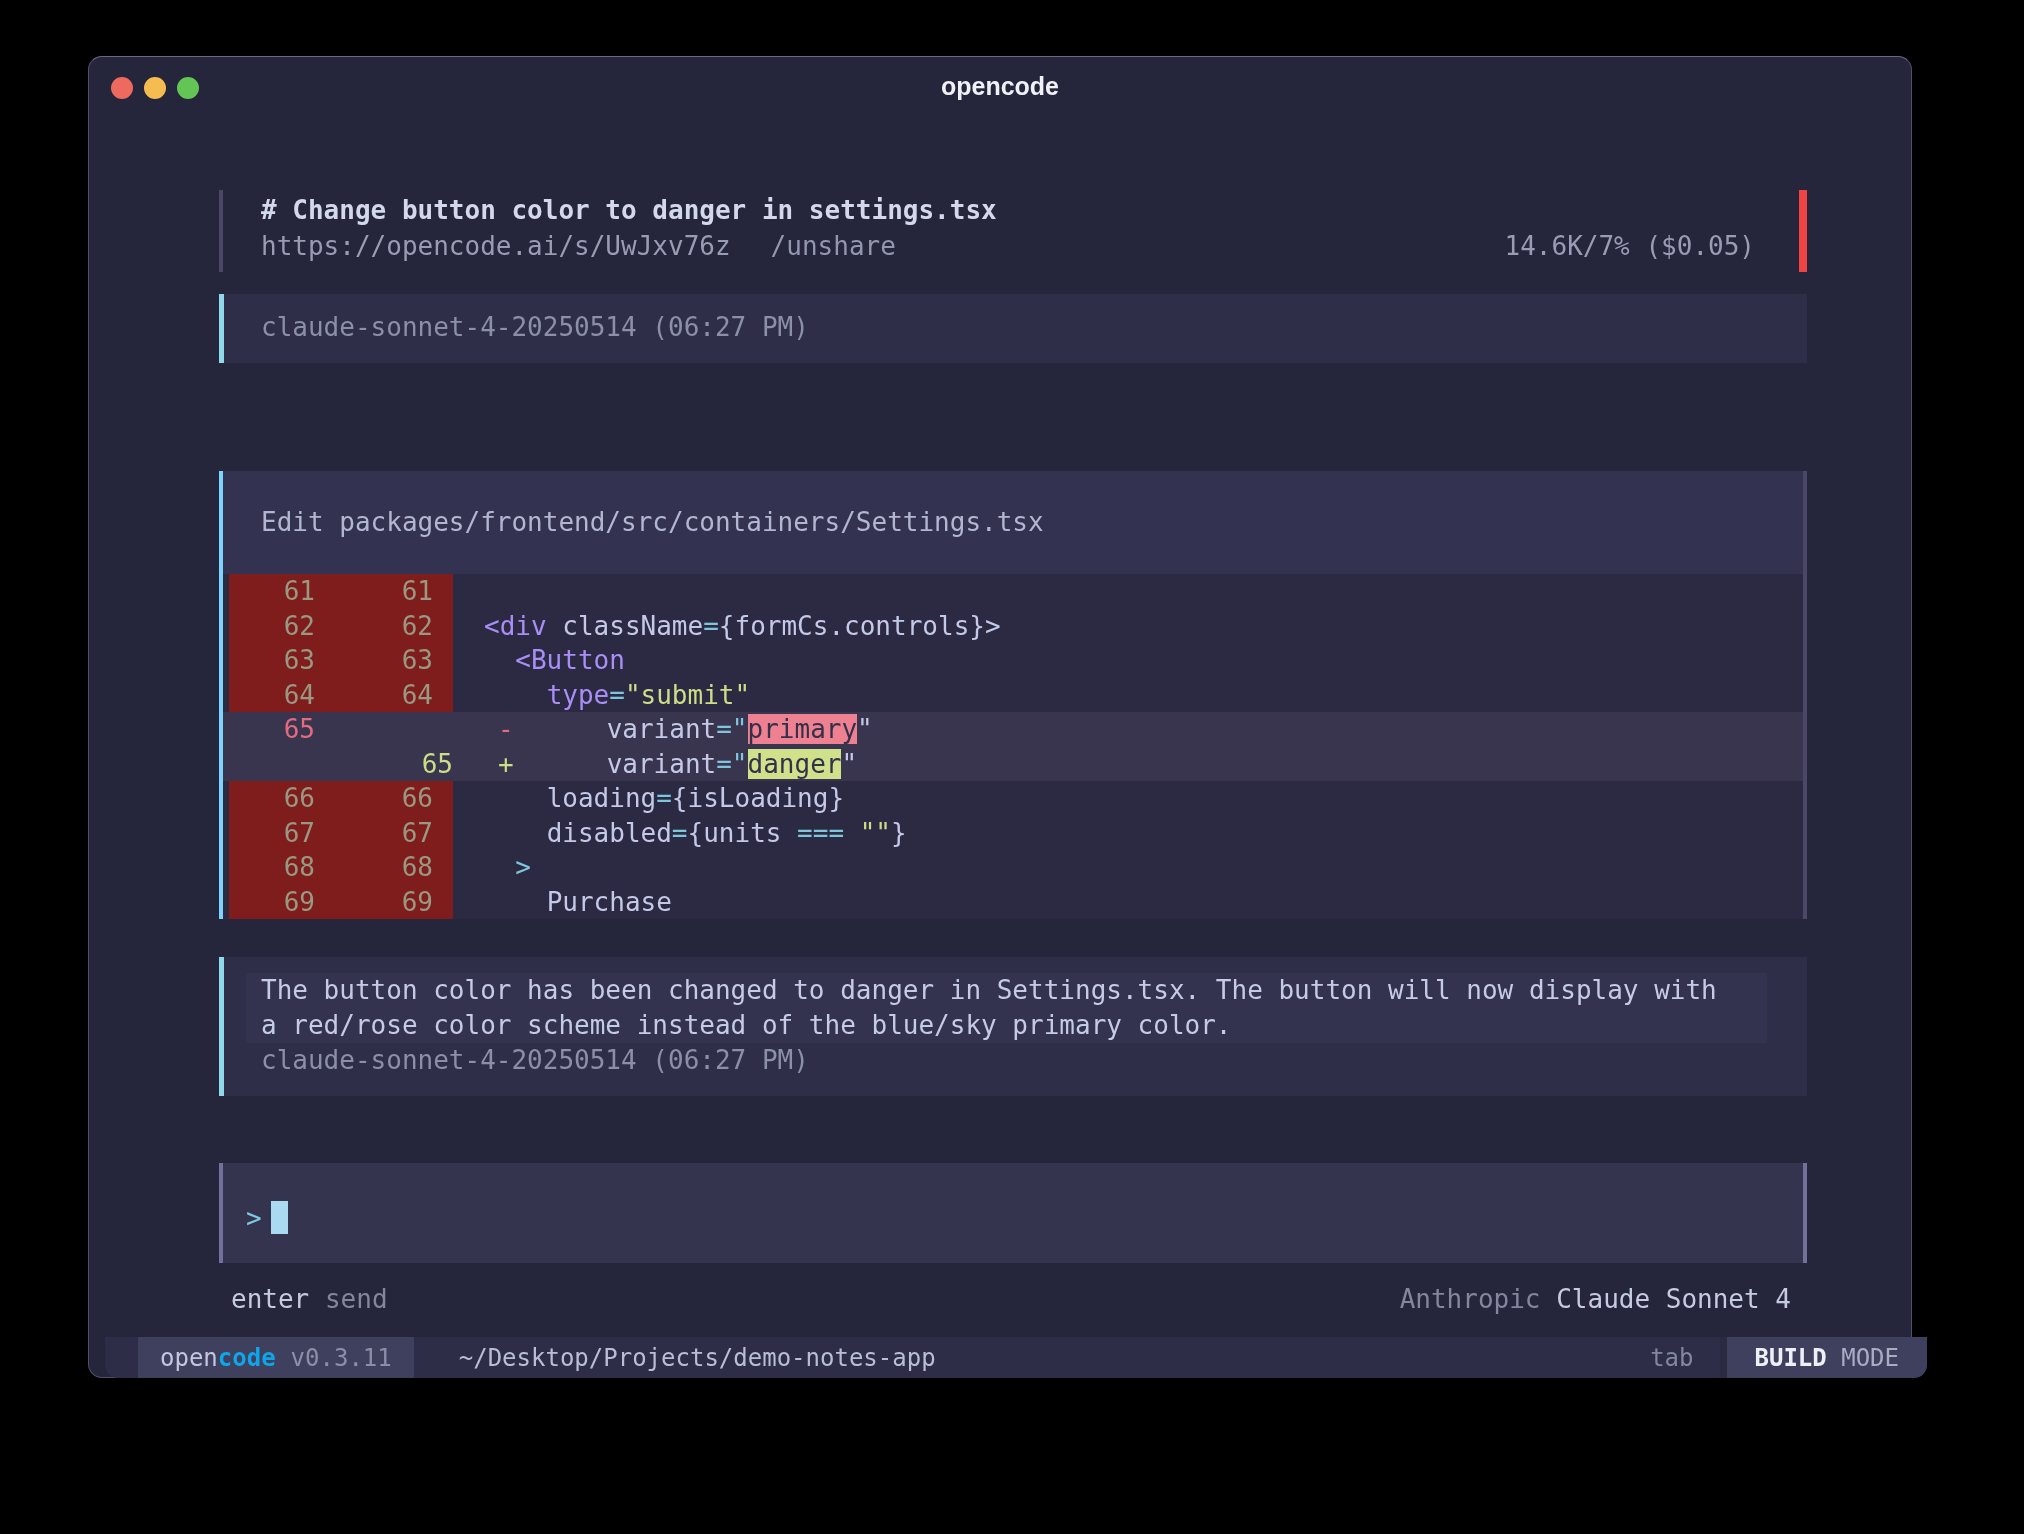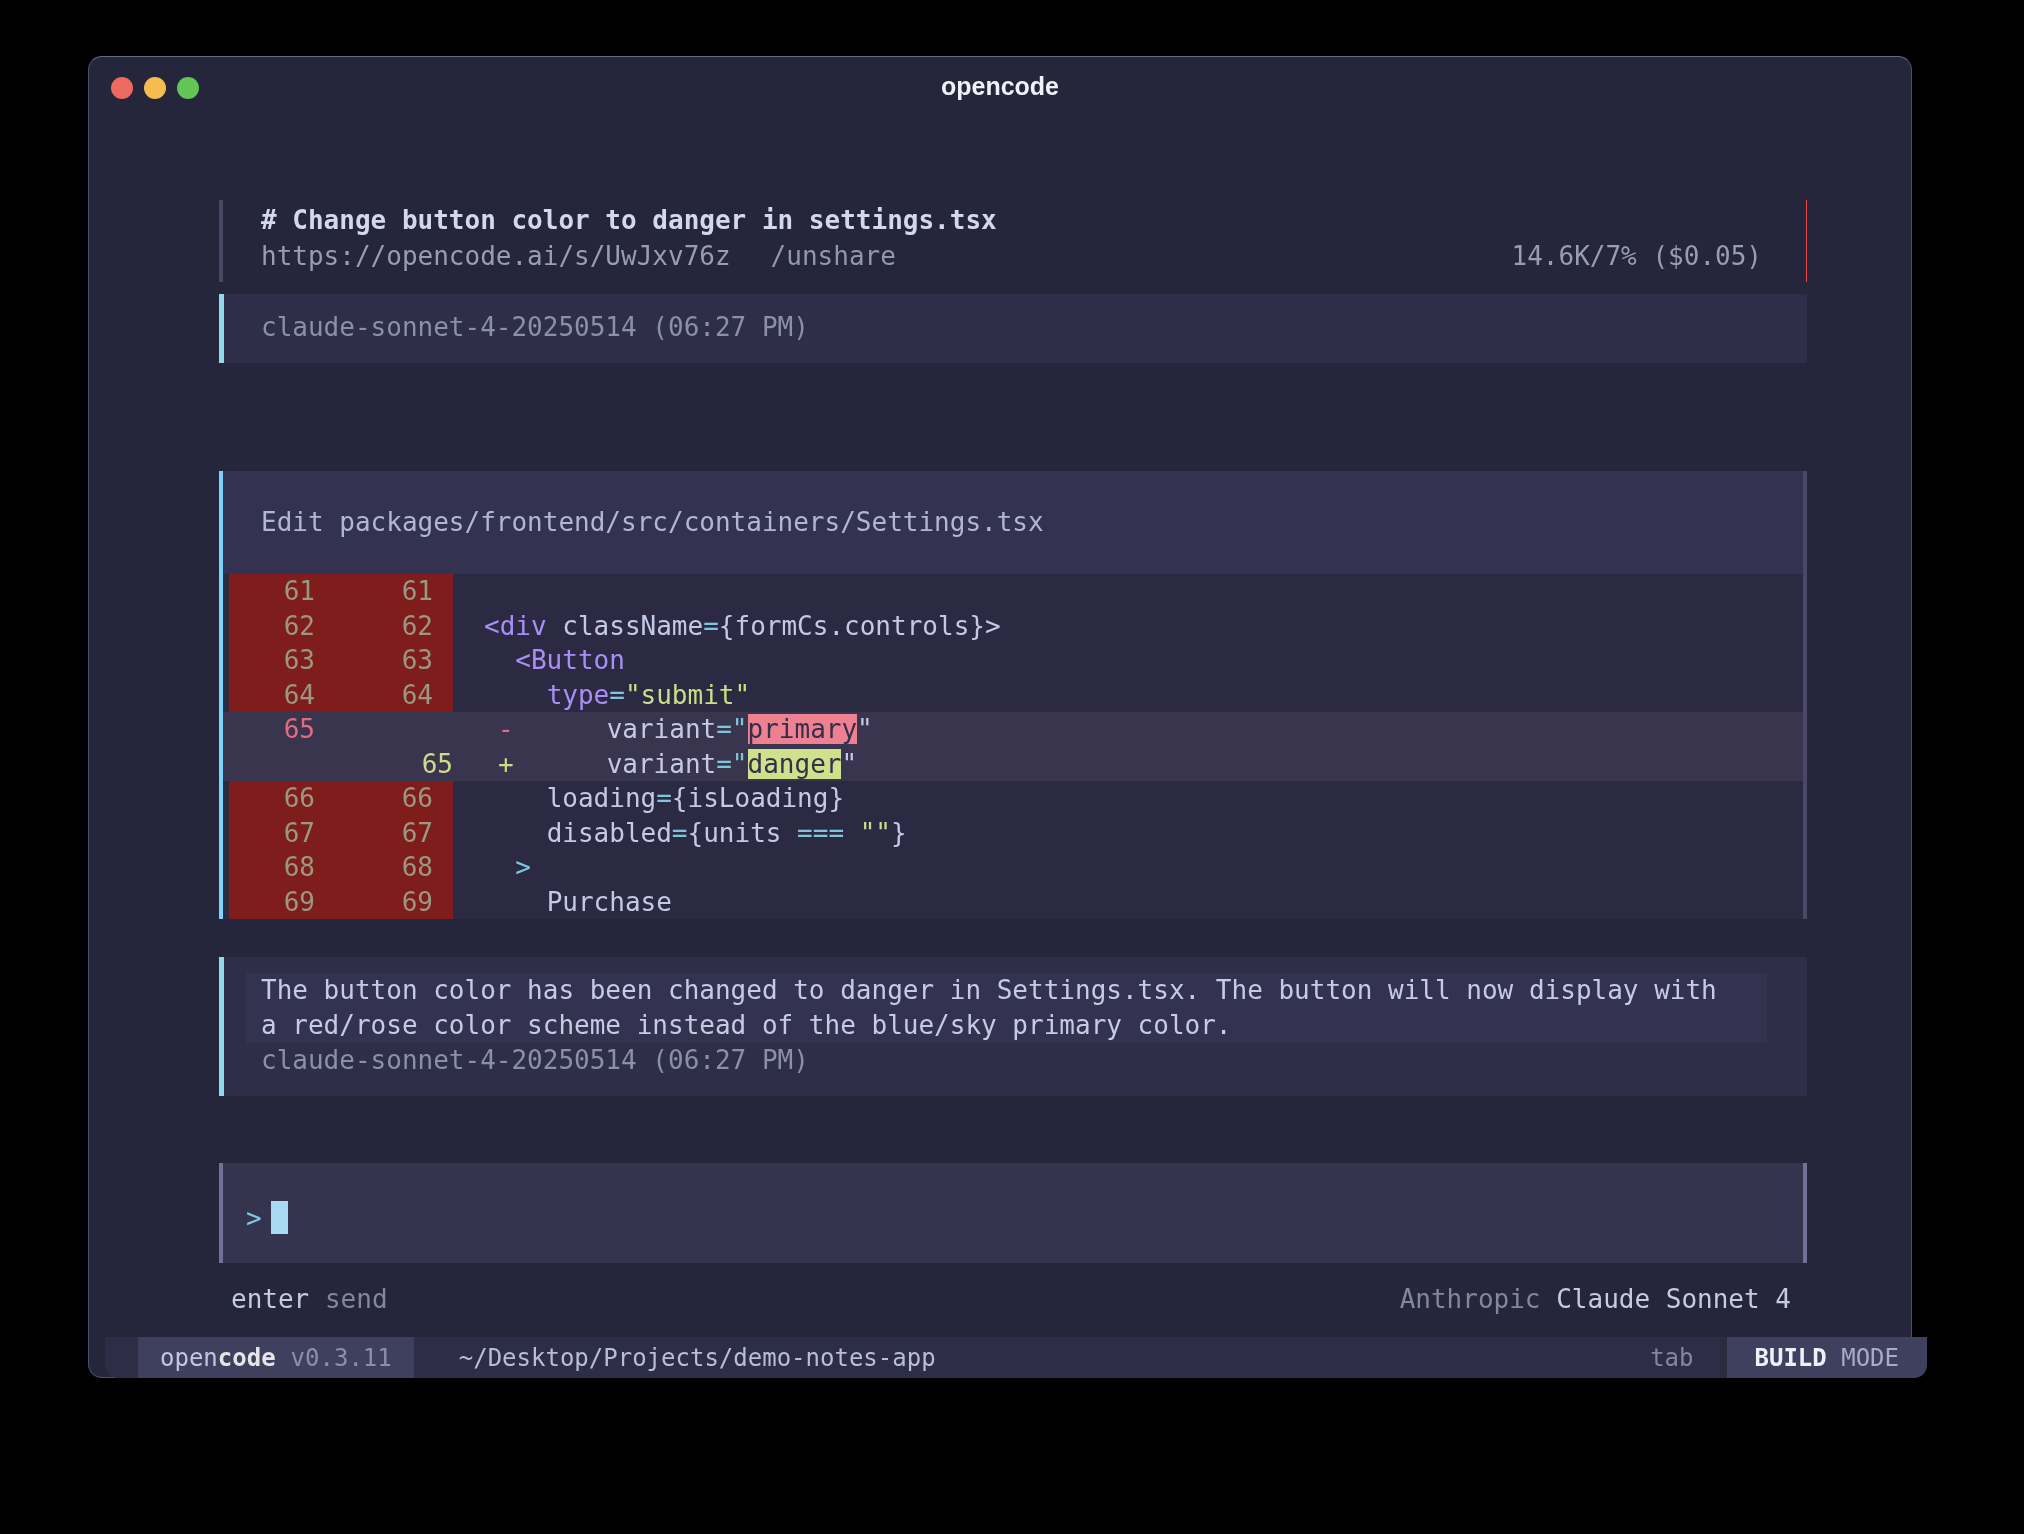--- a/index.html
+++ b/index.html
@@ -14,21 +14,21 @@
   .light{width:22px;height:22px;border-radius:50%;}
   .light.red{background:#ee6a5f;}
   .light.yellow{background:#f5bd4f;}
   .light.green{background:#62c554;}
   .win-title{position:absolute;left:0;top:0;width:100%;height:58px;display:flex;
              align-items:center;justify-content:center;color:#f0f2f8;
              font-family:"Liberation Sans","DejaVu Sans",sans-serif;font-weight:bold;font-size:25px;}
   
   .col{position:absolute;left:130px;width:1588px;box-sizing:border-box;}
   
-  .share-header{top:143px;border-left:4px solid #4a4866;border-right:1px solid #ef4444;
+  .share-header{top:133px;border-left:4px solid #4a4866;border-right:8px solid #ef4444;
                 padding:2px 44px 8px 38px;font-size:26px;line-height:36px;}
   .share-title{color:#d3d8ee;font-weight:bold;white-space:pre;}
   .share-row2{display:flex;color:#989cb5;white-space:pre;align-items:center;}
   .share-unshare{margin-left:40px;color:#9297b0;}
   .share-stats{margin-left:auto;color:#989cb5;}
   
   .msg{background:#2e2e49;border-left:5px solid #8fd9eb;padding:16px 0 18px 0;
        font-size:26px;line-height:35px;}
   .msg-body{margin:0 40px 0 22px;padding-left:15px;background:#33334f;}
   .msg-line{white-space:pre;color:#c6cbe4;}
@@ -69,21 +69,21 @@
          padding:0 16px 0 12px;white-space:pre;}
   .hint-bright{color:#c6cbe4;}
   .hint-dim{color:#82869e;}
   
   .statusbar{position:absolute;left:16px;top:1280px;width:100%;height:41px;background:#2d2d47;
              border-radius:0 0 13px 13px;display:flex;align-items:center;font-size:24px;
              white-space:pre;overflow:hidden;}
   .seg{background:#3f3f5e;height:100%;display:flex;align-items:center;}
   .seg-app{margin-left:33px;padding:0 22px;}
   .app-open{color:#c3c8e0;}
-  .app-code{color:#e5e5e5;font-weight:bold;}
+  .app-code{color:#0ea5e9;font-weight:bold;}
   .app-ver{color:#8b8fa8;margin-left:15px;}
   .cwd{color:#b9bed6;margin-left:45px;}
   .status-right{margin-left:auto;display:flex;align-items:center;height:100%;}
   .tab-hint{color:#82869e;margin-right:26px;}
   .seg-mode{padding:0 28px;border-left:7px solid #2a2a40;border-radius:0 0 13px 0;}
   .mode-bold{color:#eef0f8;font-weight:bold;}
   .mode-rest{color:#a8adc4;}
 </style>
 </head>
 <body>

